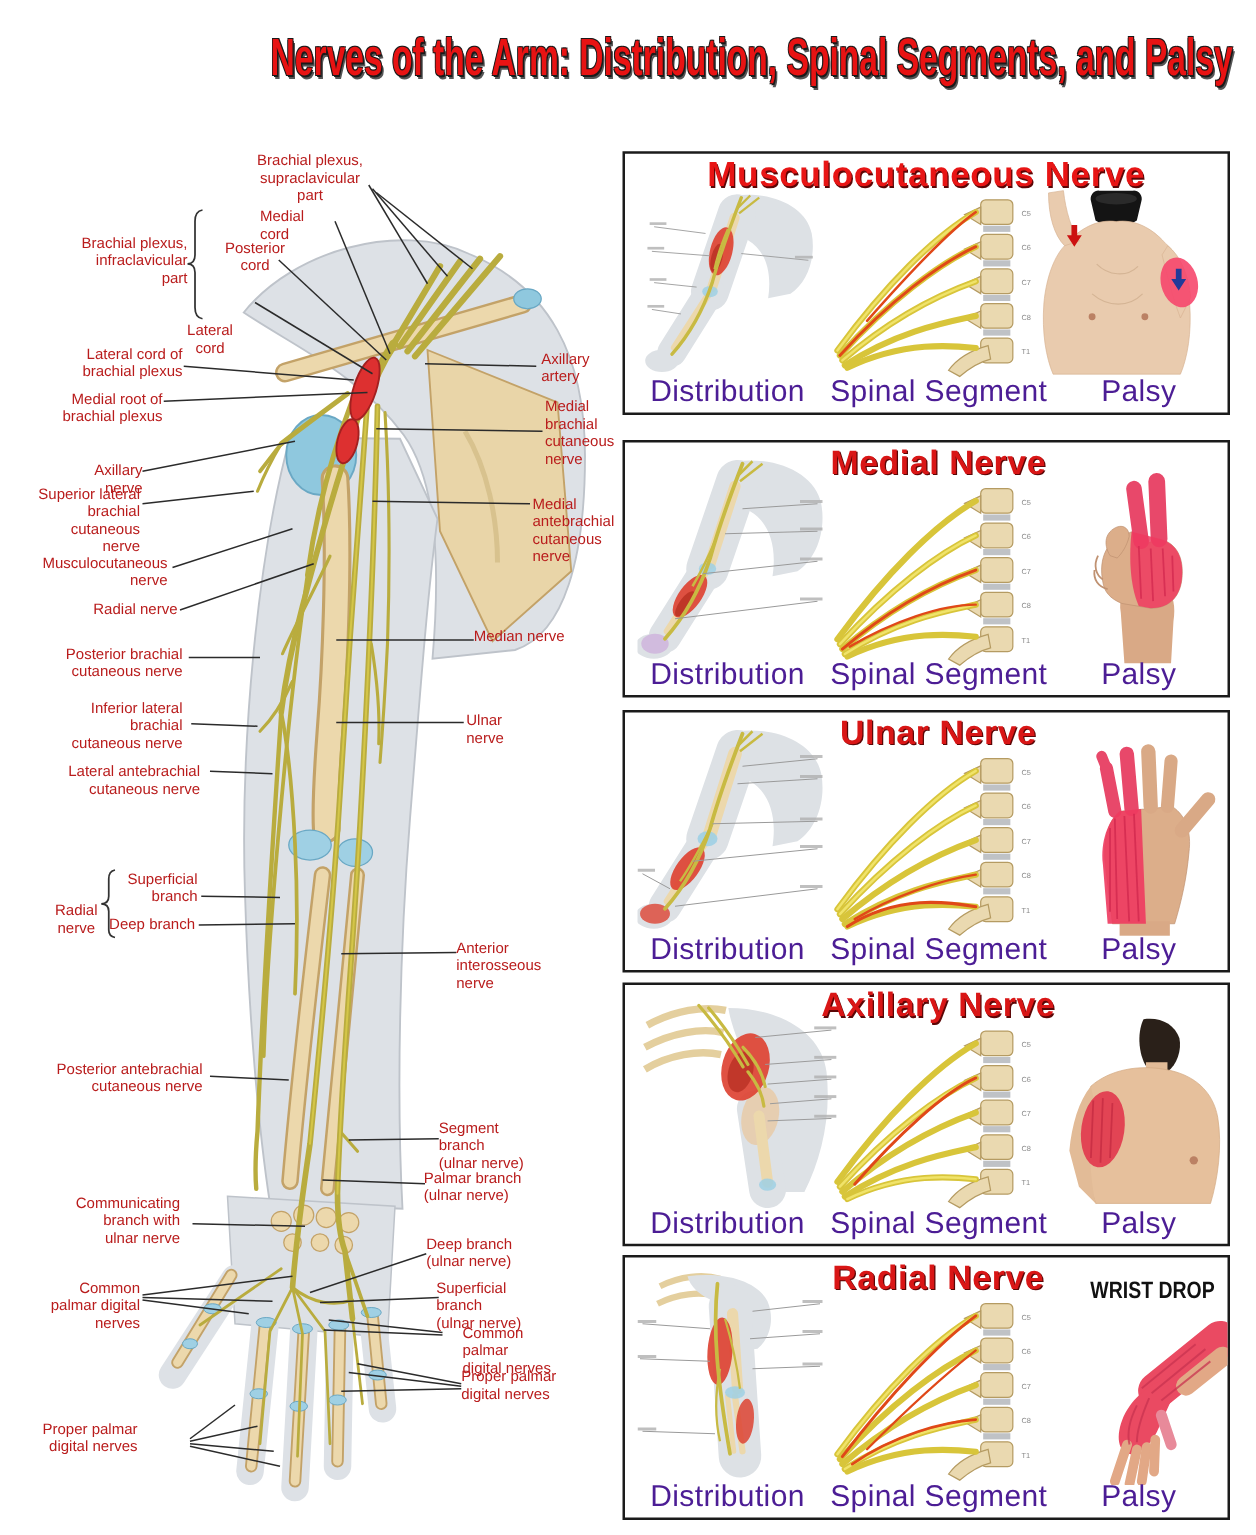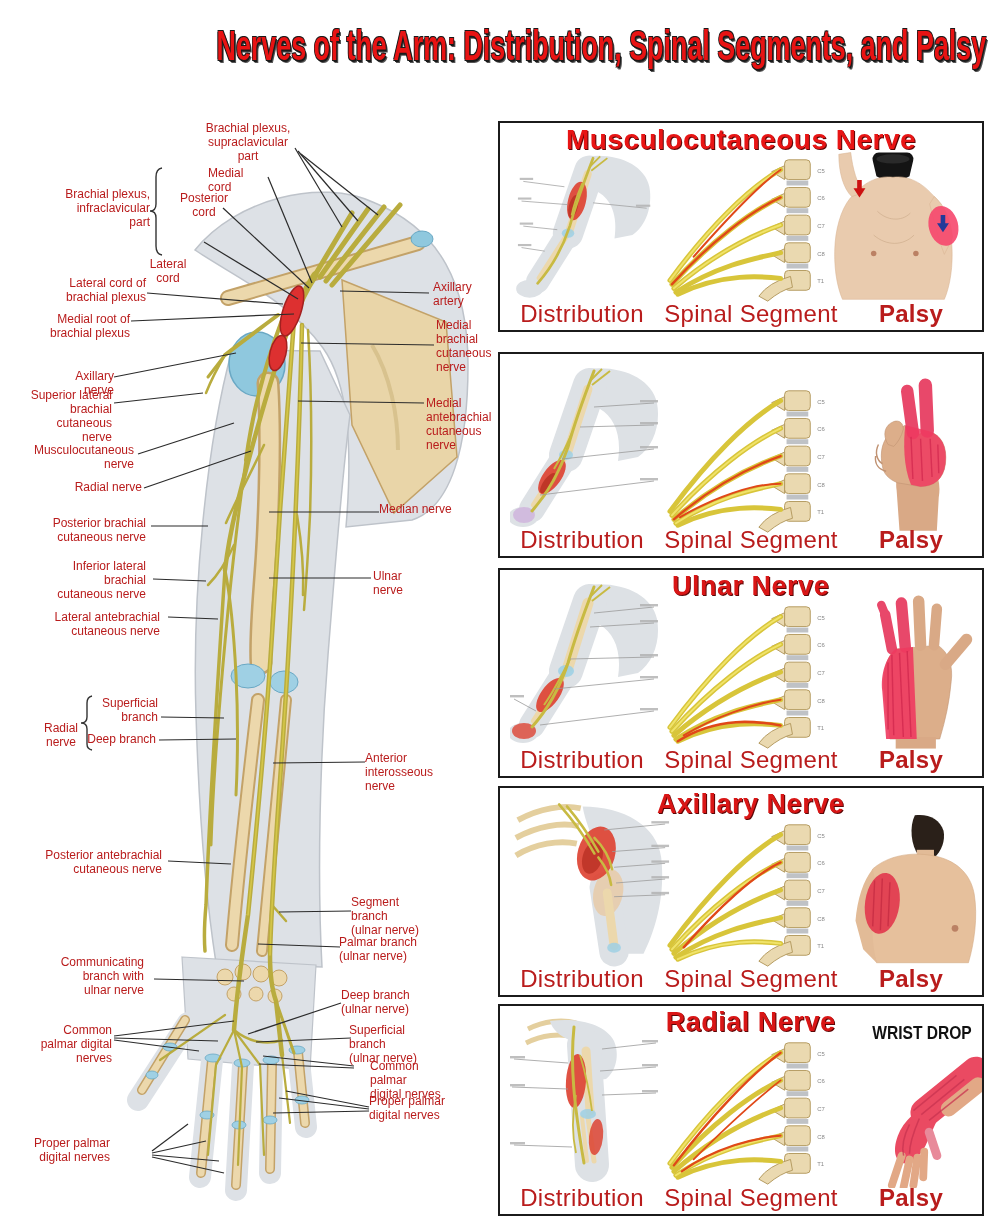--- a/index.html
+++ b/index.html
@@ -28,25 +28,25 @@
           text-shadow:1px 1px 0 #5c0606;white-space:nowrap;}
   .panel.p1 .ptitle{left:4%;width:92%;font-size:28px;color:#e81515;}
   .fig{position:absolute;}
   .fig svg{width:100%;height:100%;}
   .fig-d{left:10px;top:8px;width:150px;height:172px;}
   .p1 .fig-d{top:28px;height:152px;}
   .fig-s{left:164px;top:30px;width:168px;height:150px;}
   .fig-p{left:344px;top:24px;width:134px;height:156px;}
   .p1 .fig-p{left:316px;width:164px;}
   .p5 .fig-p{left:338px;top:40px;width:144px;height:142px;}
-  .cap{position:absolute;bottom:2px;font-size:24px;color:#b91c1c;text-align:center;
+  .cap{position:absolute;bottom:2px;font-size:24px;color:#4c1d95;text-align:center;
        letter-spacing:0.3px;}
   .cap-d{left:2px;width:160px;}
   .cap-s{left:164px;width:174px;}
-  .cap-p{left:342px;width:138px;font-weight:bold;}
+  .cap-p{left:342px;width:138px;}
   .wrist-drop{position:absolute;top:16px;left:360px;width:124px;text-align:center;
       font-weight:bold;font-size:19px;color:#111;transform:scaleX(0.82);
       transform-origin:center;white-space:nowrap;letter-spacing:0;}
 </style>
 </head>
 <body>
 
 <div id="poster">
 
   <div class="main-title">
@@ -379,20 +379,21 @@
           <circle cx="102" cy="116" r="3" fill="#bb8164"></circle>
         <path d="M60 70 C70 80 86 82 96 72 M56 96 C70 108 88 108 100 96" stroke="#c7a584" stroke-width="1" fill="none" opacity="0.6"></path>
       </svg>
     </div>
     <div class="cap cap-d">Distribution</div>
     <div class="cap cap-s">Spinal Segment</div>
     <div class="cap cap-p">Palsy</div>
   </section>
 
   <section class="panel p2" style="top:352px;height:206px;">
+    <div class="ptitle">Medial Nerve</div>
     <div class="fig fig-d">
       <svg viewBox="0 0 150 170">
         <path d="M78 6 C112 2 142 16 147 40 C151 62 143 84 128 94 L108 98 C112 72 104 54 90 46 C78 38 72 22 78 6 Z" fill="#dde1e5"></path>
         <line x1="80" y1="22" x2="56" y2="92" stroke="#dde1e5" stroke-width="34" stroke-linecap="round"></line>
         <line x1="56" y1="92" x2="22" y2="146" stroke="#dde1e5" stroke-width="26" stroke-linecap="round"></line>
         <ellipse cx="13" cy="154" rx="15" ry="10" fill="#dde1e5"></ellipse>
         <line x1="78" y1="26" x2="58" y2="88" stroke="#ecd8ac" stroke-width="9" stroke-linecap="round"></line>
         <line x1="55" y1="94" x2="24" y2="142" stroke="#ecd8ac" stroke-width="6" stroke-linecap="round"></line>
         <ellipse cx="56" cy="92" rx="7" ry="5" fill="#9fd0e4" opacity="0.85"></ellipse>
         <ellipse cx="42" cy="114" rx="9" ry="20" transform="rotate(36 42 114)" fill="#dd4333" opacity="0.92"></ellipse>

